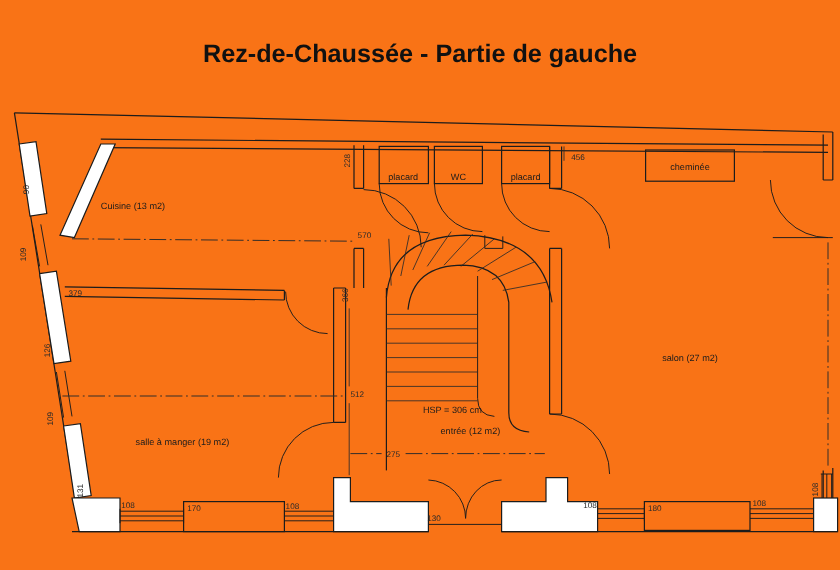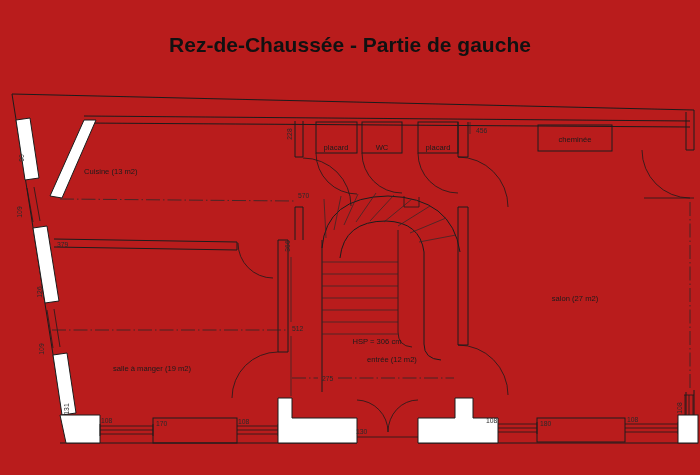--- a/index.html
+++ b/index.html
@@ -1,16 +1,16 @@
 <!DOCTYPE html>
 <html><head>
 <meta charset="utf-8">
 <style>
   html,body{margin:0;padding:0;background:#ffffff;}
-  .page{position:relative;width:700px;height:475px;background:#b91c1c;overflow:hidden;
+  .page{position:relative;width:700px;height:475px;background:#f97316;overflow:hidden;
         font-family:"Liberation Sans", sans-serif;text-decoration:underline;}
   svg{display:block;}
   svg text{font-family:"Liberation Sans", sans-serif;fill:#1c1c1c;}
   .title-text{font-size:21px;font-weight:bold;fill:#111;}
   .room-label{font-size:7.6px;}
   .dim-label{font-size:6.8px;fill:#2a2a2a;}
   .w{stroke:#1c1c1c;stroke-width:1;fill:none;}
   .w2{stroke:#1c1c1c;stroke-width:0.8;fill:none;}
   .thin{stroke:#2a2a2a;stroke-width:0.7;fill:none;}
   .pier{stroke:#1c1c1c;stroke-width:1;fill:#ffffff;}

